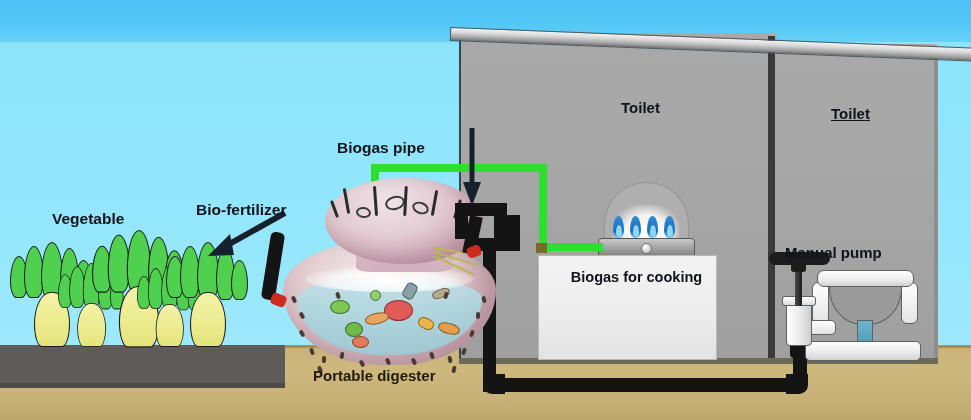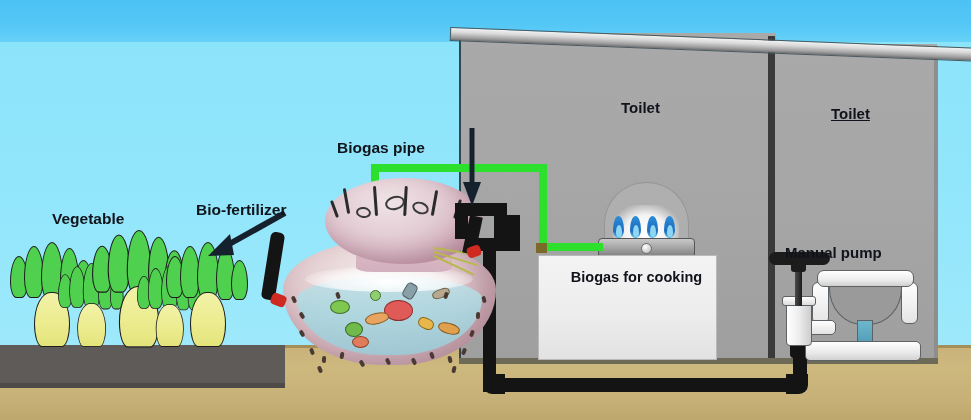--- a/index.html
+++ b/index.html
@@ -372,17 +372,18 @@
     <polygon points="10,78 1,54 19,54" fill="#16212e"></polygon>
   </svg>
   <svg class="arrow" style="left:200px;top:208px;width:92px;height:52px">
     <line x1="85" y1="5" x2="24" y2="39" stroke="#16212e" stroke-width="6"></line>
     <polygon points="8,48 30,26 34,47" fill="#16212e"></polygon>
   </svg>
 
   <div class="lbl" style="left:337px;top:138px;font-size:15.5px;">Biogas pipe</div>
   <div class="lbl" style="left:196px;top:200px;font-size:15.5px;">Bio-fertilizer</div>
   <div class="lbl" style="left:52px;top:209px;font-size:15.5px;">Vegetable</div>
+  <div class="lbl lbl-brown" style="left:313px;top:367px;font-size:15px;">Portable digester</div>
   <div class="lbl" style="left:621px;top:99px;font-size:15px;">Toilet</div>
   <div class="lbl" style="left:831px;top:105px;font-size:15px;text-decoration:underline;">Toilet</div>
   <div class="lbl" style="left:785px;top:244px;font-size:15px;">Manual pump</div>
 
 </div>
 
 </body></html>

